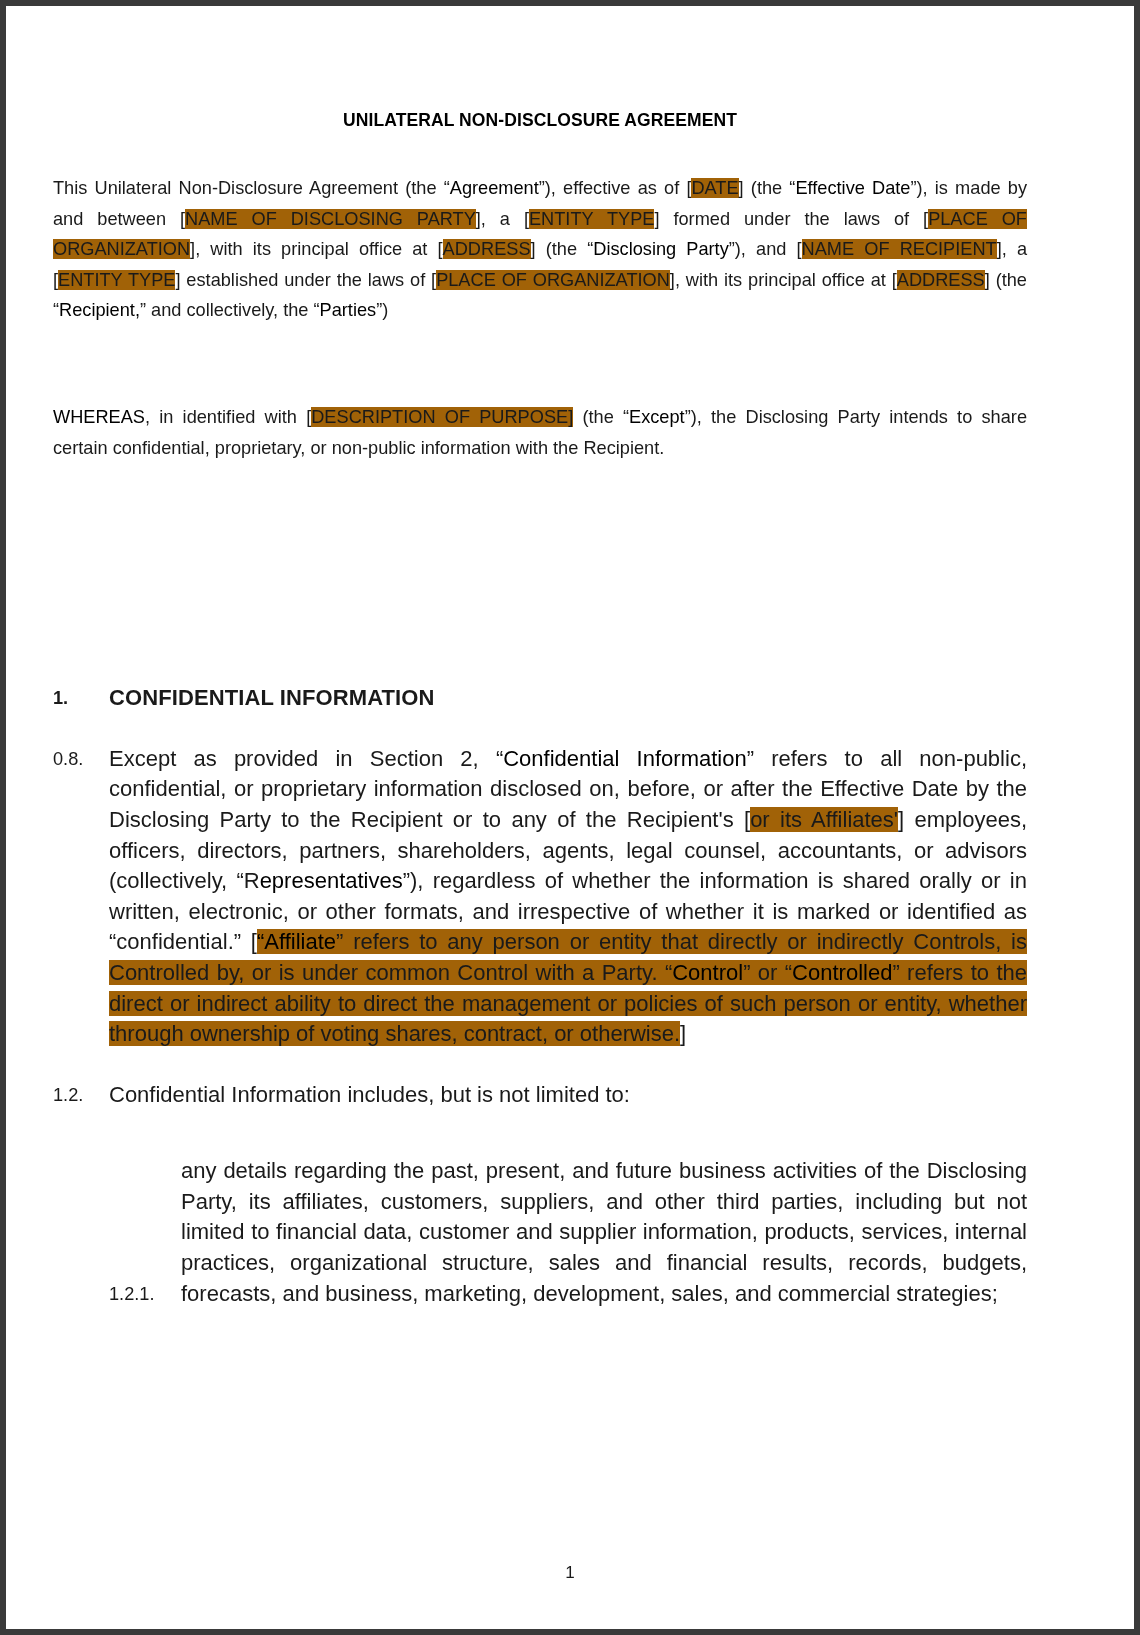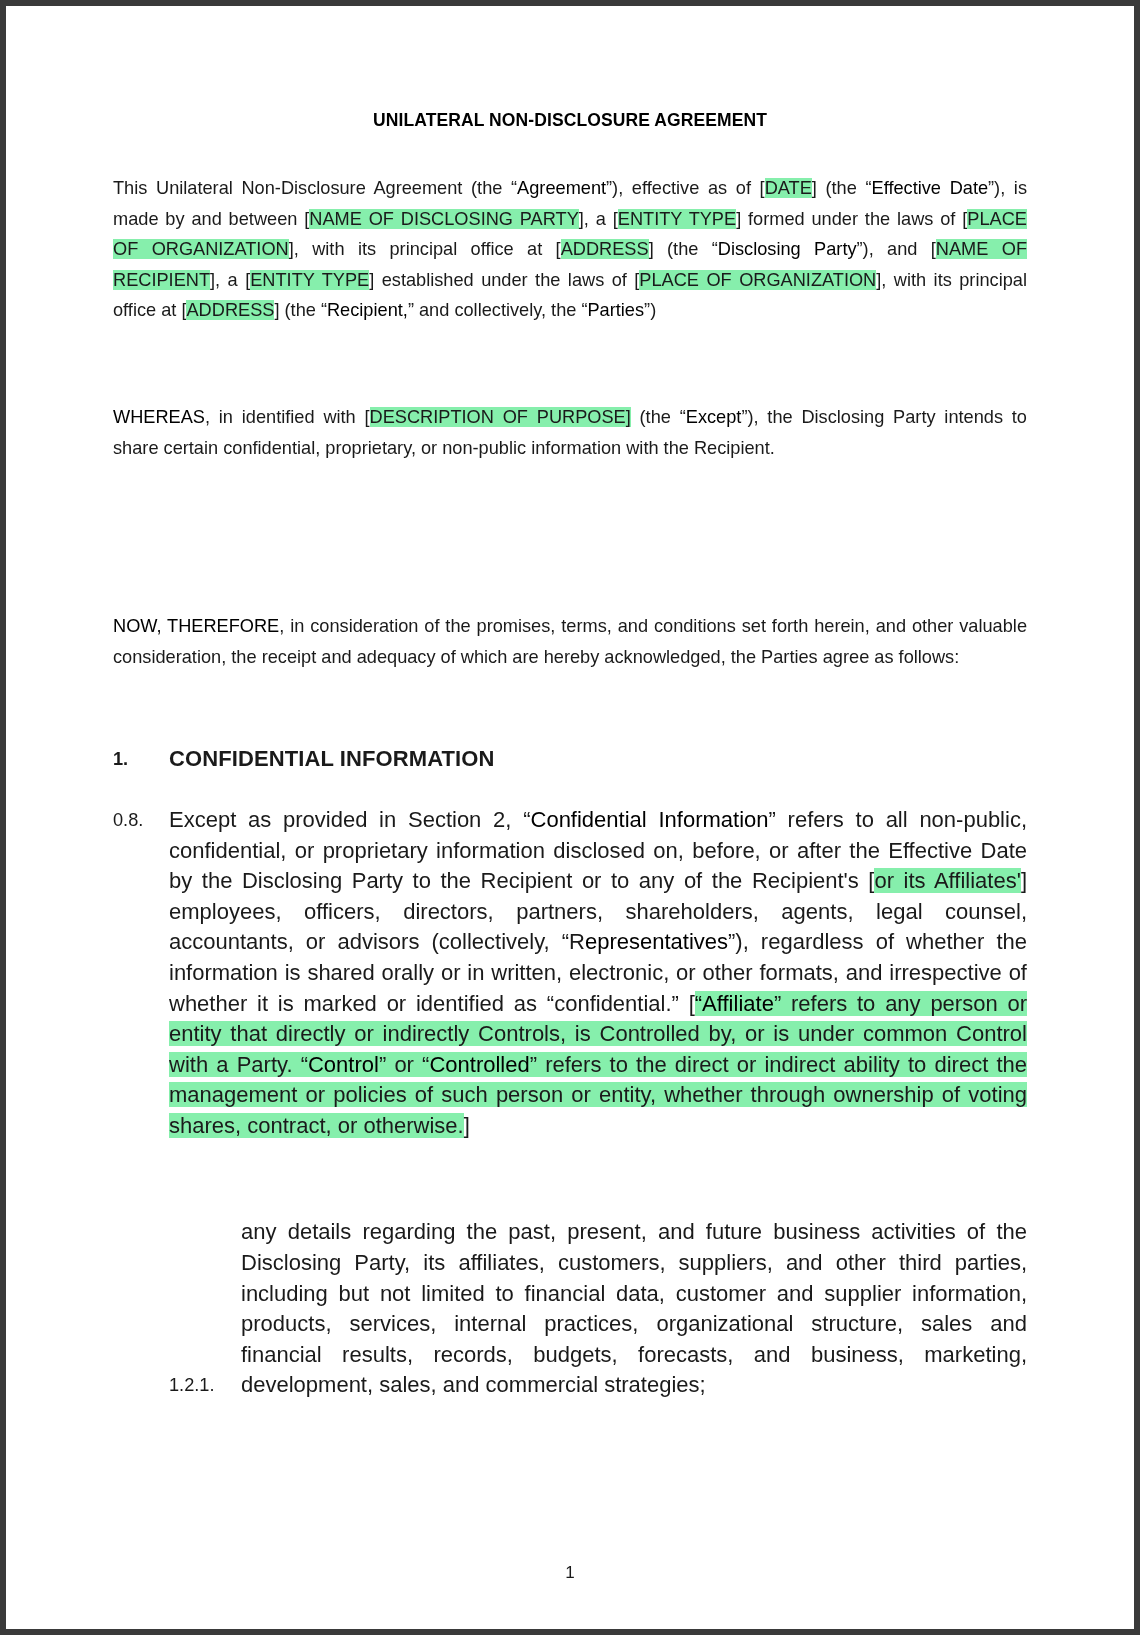--- a/index.html
+++ b/index.html
@@ -19,21 +19,21 @@
     box-sizing: border-box;
     background: #3a3a3a;
     padding: 6px;
   }
   .page {
     position: relative;
     width: 100%;
     height: 100%;
     box-sizing: border-box;
     background: #ffffff;
-    padding: 104px 107px 0 107px;
+    padding: 104px 107px 0 47px;
     overflow: hidden;
   }
   .doc-title {
     text-align: center;
     font-weight: bold;
     font-size: 17.5px;
     letter-spacing: 0.1px;
     color: #000;
     margin: 0 0 42px 0;
   }
@@ -48,21 +48,21 @@
   }
   .gap-xl { height: 76px; }
   .gap-l  { height: 74px; }
   .gap-m  { height: 72px; }
   .gap-s  { height: 46px; }
   .gap-xs { height: 30px; }
 
   b, strong { font-weight: normal; color: #000; }
 
   .hl {
-    background-color: #86efac;
+    background-color: #a16207;
     box-decoration-break: clone;
     -webkit-box-decoration-break: clone;
   }
 
   
   .clause {
     display: flex;
     align-items: flex-start;
   }
   .clause-num {
@@ -110,38 +110,41 @@
 
     <div class="gap-xl"></div>
 
     <p class="body-para"><b>WHEREAS</b><span>, in identified with [</span><span class="hl">DESCRIPTION OF PURPOSE]</span><span> (the “</span><b>Except</b><span>”), the Disclosing Party intends to share certain confidential, proprietary, or non-public information with the Recipient.</span></p>
 
     <div class="gap-l"></div>
 
 
     <div class="gap-l"></div>
 
-    <p class="body-para"><b>NOW, THEREFORE</b><span>, in consideration of the promises, terms, and conditions set forth herein, and other valuable consideration, the receipt and adequacy of which are hereby acknowledged, the Parties agree as follows:</span></p>
 
     <div class="gap-m"></div>
 
     <div class="clause heading-1">
       <div class="clause-num">1.</div>
       <div class="clause-body">CONFIDENTIAL INFORMATION</div>
     </div>
 
     <div class="gap-xs"></div>
 
     <div class="clause level-2">
       <div class="clause-num">0.8.</div>
       <div class="clause-body"><span>Except as provided in Section 2, “</span><b>Confidential Information</b><span>” refers to all non-public, confidential, or proprietary information disclosed on, before, or after the Effective Date by the Disclosing Party to the Recipient or to any of the Recipient's [</span><span class="hl">or its Affiliates'</span><span>] employees, officers, directors, partners, shareholders, agents, legal counsel, accountants, or advisors (collectively, “R</span><b>epresentatives</b><span>”), regardless of whether the information is shared orally or in written, electronic, or other formats, and irrespective of whether it is marked or identified as “confidential.” [</span><span class="hl"><b>“Affiliate</b><span>” refers to any person or entity that directly or indirectly Controls, is Controlled by, or is under common Control with a Party. “</span><b>Control</b><span>” or “</span><b>Controlled</b><span>” refers to the direct or indirect ability to direct the management or policies of such person or entity, whether through ownership of voting shares, contract, or otherwise.</span></span><span>]</span></div>
     </div>
 
     <div class="gap-xs"></div>
 
+    <div class="clause level-2">
+      <div class="clause-num">1.2.</div>
+      <div class="clause-body">Confidential Information includes, but is not limited to:</div>
+    </div>
 
     <div class="gap-s"></div>
 
     <div class="clause level-3">
       <div class="clause-num">1.2.1.</div>
       <div class="clause-body">any details regarding the past, present, and future business activities of the Disclosing Party, its affiliates, customers, suppliers, and other third parties, including but not limited to financial data, customer and supplier information, products, services, internal practices, organizational structure, sales and financial results, records, budgets, forecasts, and business, marketing, development, sales, and commercial strategies;</div>
     </div>
 
     <div class="page-number">1</div>
   </div>

